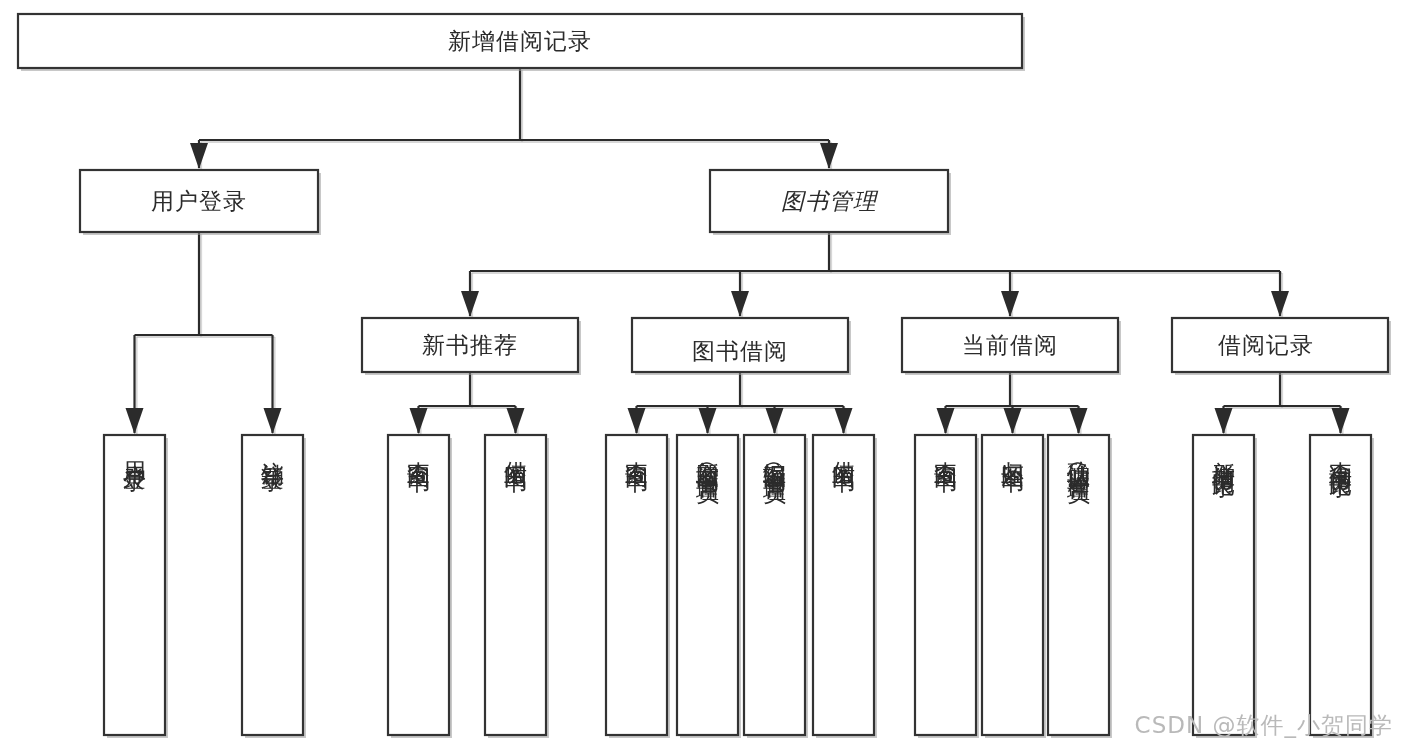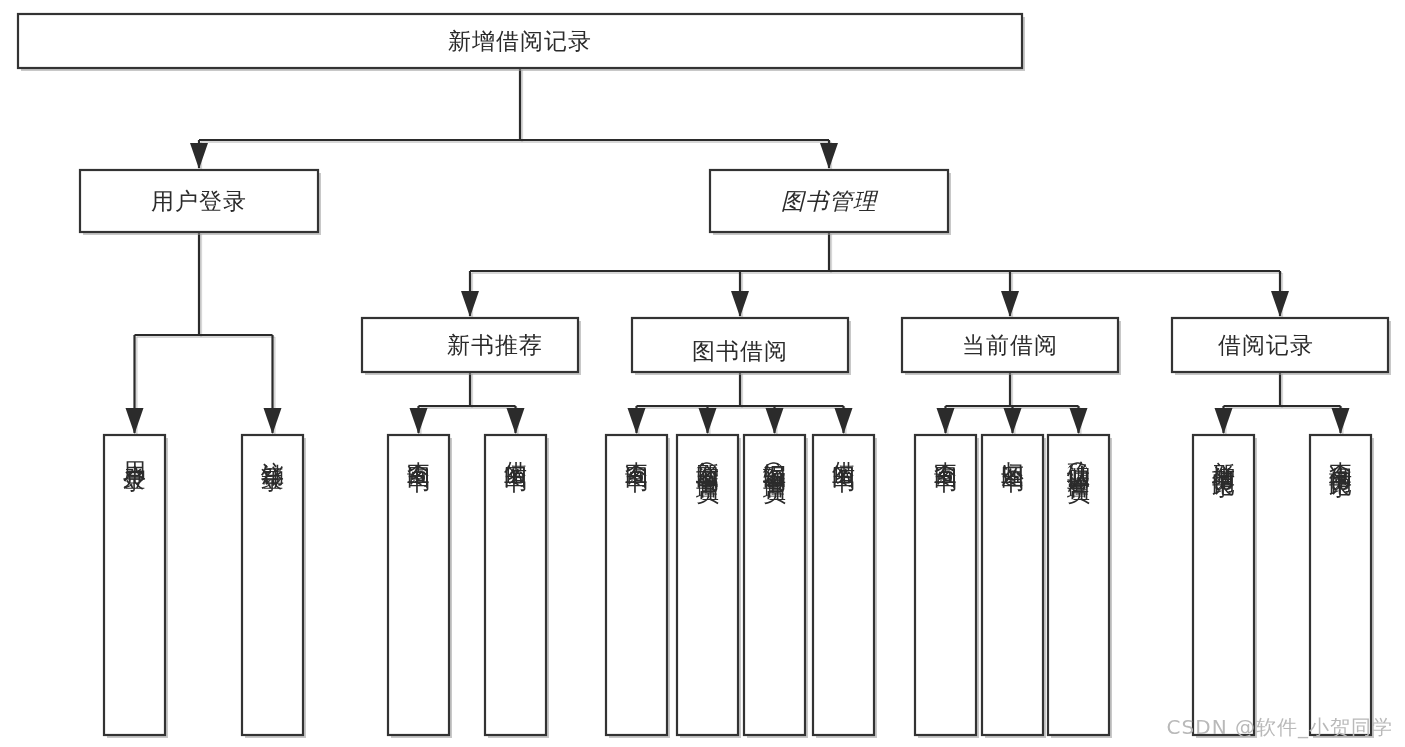--- a/index.html
+++ b/index.html
@@ -79,21 +79,21 @@
     font-size: 23px;
     color: #2b2b2b;
     letter-spacing: 1px;
     white-space: nowrap;
   }
   #watermark {
     position: absolute;
     right: 12px;
     bottom: 6px;
     font-family: "DejaVu Sans", "Liberation Sans", sans-serif;
-    font-size: 20px;
+    font-size: 23px;
     color: #b9b9b9;
     letter-spacing: 1px;
     white-space: nowrap;
     pointer-events: none;
   }
 </style>
 </head>
 <body>
 
 <div id="diagram-root">
@@ -241,21 +241,21 @@
       </div>
       <div class="vlabel-wrap" style="left: 104px; top: 443px; width: 61px; height: 288px;">
         <div class="vlabel-text">用户登录</div>
       </div>
       <div class="vlabel-wrap" style="left: 242px; top: 443px; width: 61px; height: 288px;">
         <div class="vlabel-text">注销登录</div>
       </div>
       <div class="hlabel-wrap" style="left: 710px; top: 170px; width: 238px; height: 62px; font-style: italic;">
         <div class="hlabel-text">图书管理</div>
       </div>
-      <div class="hlabel-wrap" style="left: 362px; top: 318px; width: 216px; height: 54px; margin-left: 25px;">
+      <div class="hlabel-wrap" style="left: 362px; top: 318px; width: 216px; height: 54px;">
         <div class="hlabel-text">新书推荐</div>
       </div>
       <div class="vlabel-wrap" style="left: 388px; top: 443px; width: 61px; height: 288px;">
         <div class="vlabel-text">查询图书</div>
       </div>
       <div class="vlabel-wrap" style="left: 485px; top: 443px; width: 61px; height: 288px;">
         <div class="vlabel-text">借阅图书</div>
       </div>
       <div class="hlabel-wrap" style="left: 632px; top: 318px; width: 216px; height: 66px;">
         <div class="hlabel-text">图书借阅</div>

